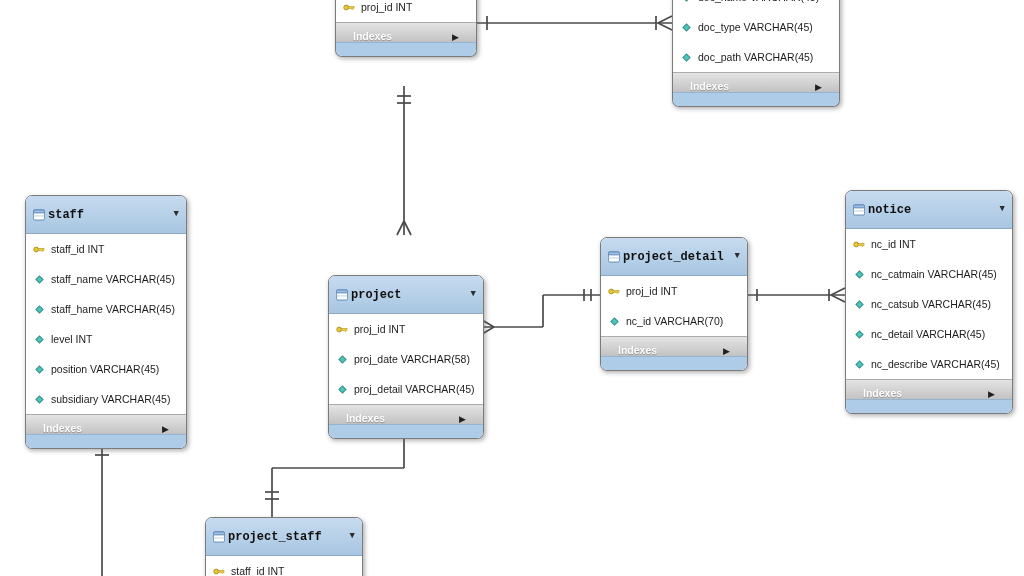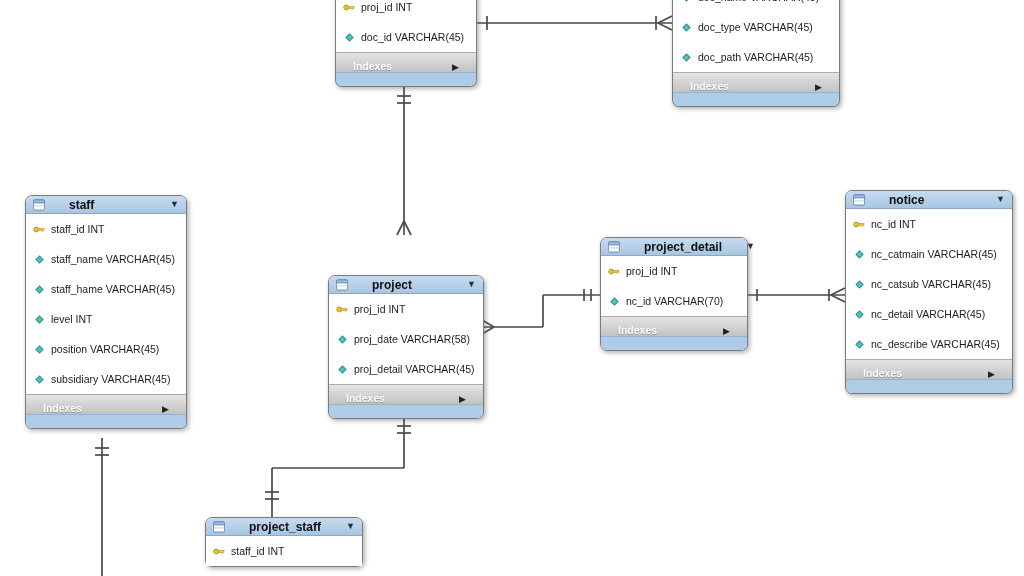--- a/index.html
+++ b/index.html
@@ -13,27 +13,28 @@
   }
   .table-box{
     position:absolute;
     border:1px solid #7b7b7b;
     border-radius:7px;
     background:#ffffff;
     box-shadow:1.5px 2px 4px rgba(90,90,90,.45);
   }
   .table-box.no-header{border-radius:0 0 7px 7px;border-top:none;}
   .table-header{
-    height:18px;
+    height:38px;
     background:linear-gradient(#c6dbEF,#a8c6e2);
     border-bottom:1px solid #8fa8c0;
     border-radius:6px 6px 0 0;
-    display:flex;align-items:center;gap:24px;
+    display:flex;align-items:center;gap:3px;
     padding:0 7px;
     box-sizing:border-box;
+    font-family:Liberation Mono, monospace;
   }
   .table-title{font-weight:bold;font-size:12px;color:#101010;flex:1;white-space:nowrap;}
   .header-arrow{font-size:9px;color:#2c2c2c;line-height:1;}
   .table-row{
     height:30px;
     display:flex;align-items:center;gap:6px;
     padding:0 7px;
     box-sizing:border-box;
     font-size:10.5px;color:#1c1c1c;background:#ffffff;
     white-space:nowrap;
@@ -115,28 +116,20 @@
     <div class="table-rows">
         <div class="table-row">
           <span class="icon">
             <svg width="12" height="11" viewBox="0 0 12 11">
               <circle cx="3.2" cy="5.5" r="2.4" fill="#e8c93e" stroke="#b3941d"></circle>
               <rect x="5" y="4.6" width="6" height="1.8" fill="#e8c93e" stroke="#b3941d" stroke-width="0.6"></rect>
               <rect x="8.6" y="6.2" width="1.4" height="1.8" fill="#e8c93e"></rect>
             </svg>
           </span>
           <span>proj_id INT</span>
-        </div>
-        <div class="table-row">
-          <span class="icon">
-            <svg width="11" height="11" viewBox="0 0 11 11">
-              <rect x="3" y="3" width="5" height="5" transform="rotate(45 5.5 5.5)" fill="#4fc4bc" stroke="#2e8f89"></rect>
-            </svg>
-          </span>
-          <span>doc_id VARCHAR(45)</span>
         </div>
       </div>
     <div class="indexes-bar">
       <span class="indexes-label">Indexes</span>
       <span class="indexes-arrow">▶</span>
     </div>
     <div class="table-footer"></div>
   </div>
     <div class="table-box no-header" style="left: 672px; top: -18px; width: 166px;">
 

